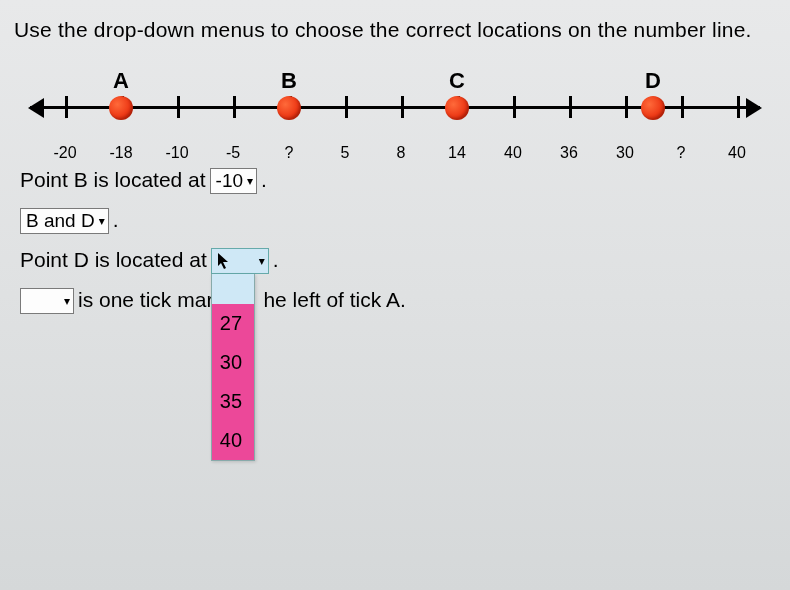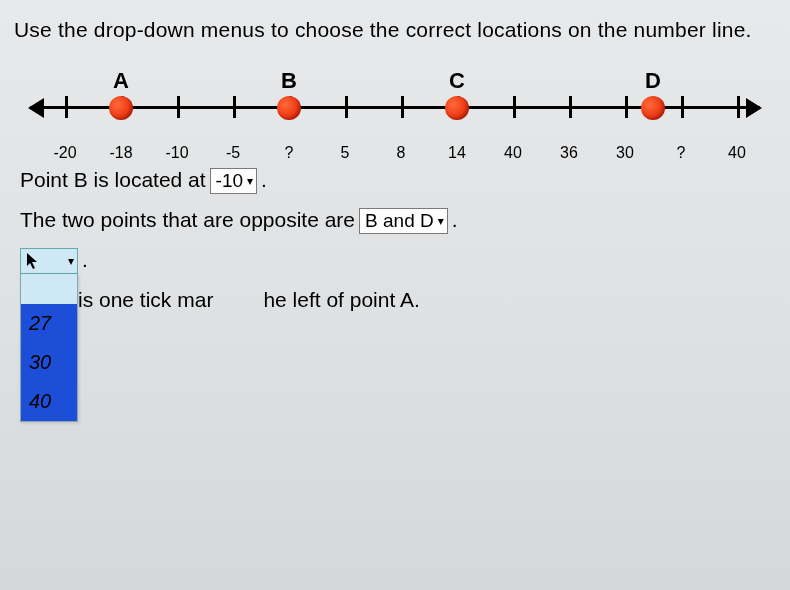--- a/index.html
+++ b/index.html
@@ -103,28 +103,27 @@
   }
   .cursor {
     display:inline-block; width:14px; height:18px;
   }
   .cursor svg { width:14px; height:18px; }
 
   .dropdown-box {
     position: absolute;
     left: -1px;
     top: 25px;
-    width: 58px;
-    background: #1d4ed8;
+    width: 44px;
+    background: #ec4899;
     border-left: 1px solid #8aa;
     border-right: 1px solid #8aa;
     border-bottom: 1px solid #8aa;
     box-shadow: 1px 1px 3px rgba(0,0,0,0.15);
     z-index: 5;
-    font-style: italic;
   }
   .dropdown-box .opt {
     padding: 8px 8px;
     font-size: 20px;
     text-align: left;
   }
   .dropdown-box .opt.blank {
     background: #cfe8f6;
     height: 30px;
   }
@@ -181,47 +180,48 @@
 <div class="stmt">
   <span>Point B is located at</span>
   <span class="dd">
     <span class="val">-10</span>
     <span class="chev">▾</span>
   </span>
     <span>.</span>
 </div>
 
 <div class="stmt">
-  <span>The two points that are opposite are</span>
   <span class="dd">
     <span class="val">B and D</span>
     <span class="chev">▾</span>
   </span>
     <span>.</span>
 </div>
 
 <div class="stmt">
+  <span>Point D is located at</span>
   <span class="dd open" style="width:58px">
     <span class="cursor">
       <svg viewBox="0 0 14 18">
           <path d="M1 1 L1 14 L4 11 L7 17 L9 16 L6 10 L11 10 Z" fill="#000"></path>
         </svg>
     </span>
     <span class="chev" style="margin-left:auto">▾</span>
 
     <div class="dropdown-box">
       <div class="opt blank"></div>
       <div class="opt">27</div>
       <div class="opt">30</div>
+      <div class="opt">35</div>
       <div class="opt">40</div>
     </div>
   </span>
     <span>.</span>
 </div>
 
 <div class="stmt">
   <span class="dd" style="min-width:54px">
     <span class="val"></span>
     <span class="chev">▾</span>
   </span>
   <span>is one tick mar</span>
-  <span style="margin-left:46px">he left of point A.</span>
+  <span style="margin-left:46px">he left of tick A.</span>
 </div>
 
 </body></html>

